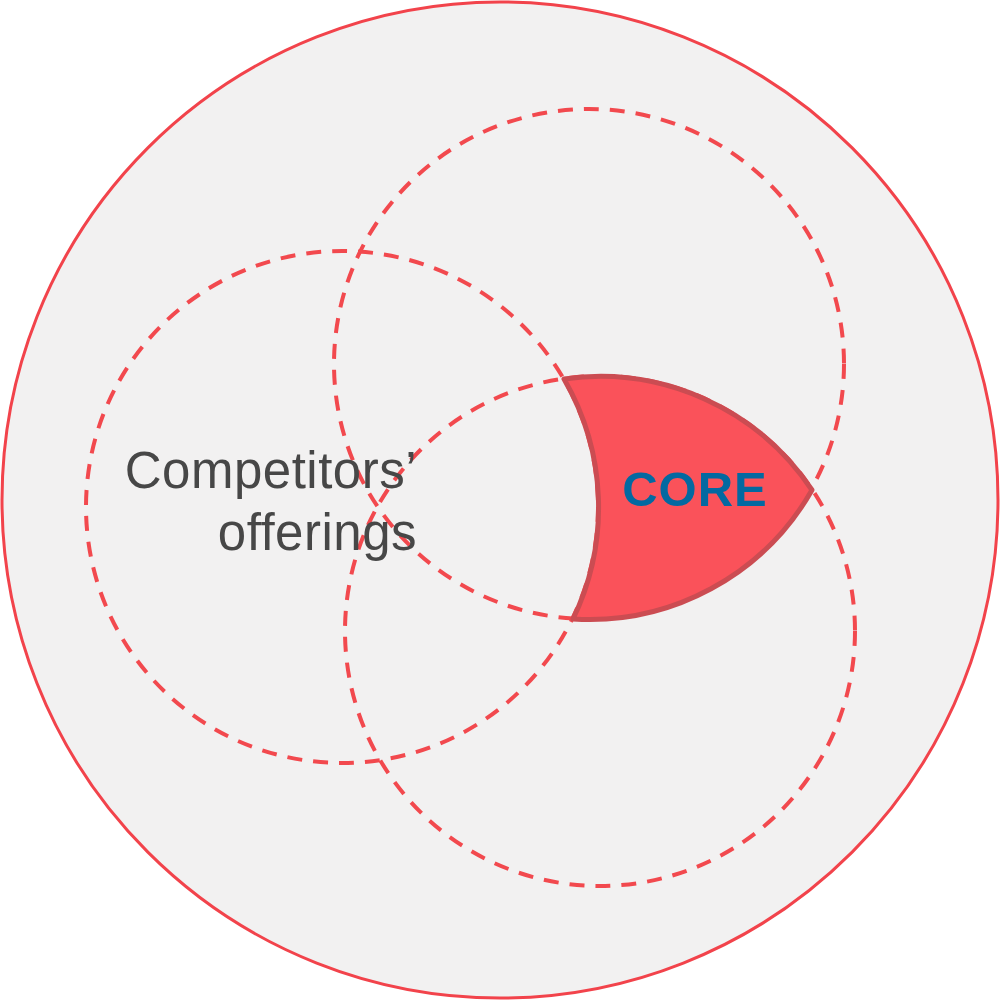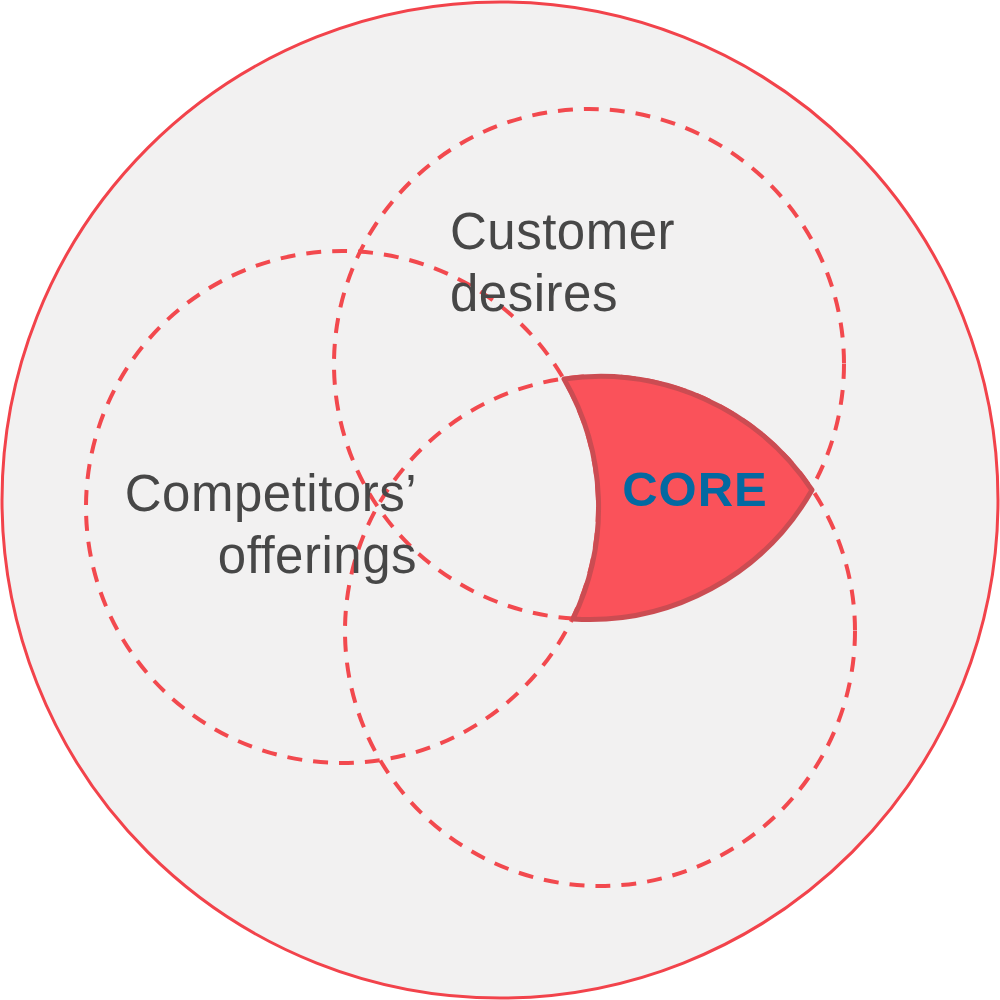--- a/index.html
+++ b/index.html
@@ -27,21 +27,21 @@
     color: #474747;
     white-space: pre-line;
   }
   .label-customer {
     left: 450px;
     top: 201px;
     text-align: left;
   }
   .label-competitors {
     right: 583px;
-    top: 463px;
+    top: 440px;
     text-align: right;
   }
   .label-organizational {
     left: 433px;
     top: 653px;
     text-align: left;
   }
   .core-label {
     position: absolute;
     left: 695px;
@@ -69,22 +69,20 @@
 
     <circle cx="600" cy="631" r="255" fill="none" stroke-width="4" stroke-dasharray="15 11" stroke="#f2494e"></circle>
 
     <path d="M 564 379
              A 255 255 0 0 1 812 490
              A 256 256 0 0 1 573 619
              A 256 256 0 0 0 564 379
              Z" stroke-width="5" stroke-linejoin="round" fill="#fa525a" stroke="#cb4c52"></path>
   </svg>
 
-  <div class="venn-label label-customer">Customer
-desires</div>
 
   <div class="venn-label label-competitors">Competitors’
 offerings</div>
 
 
   <div class="core-label">CORE</div>
 
 </div>
 
 </body></html>

